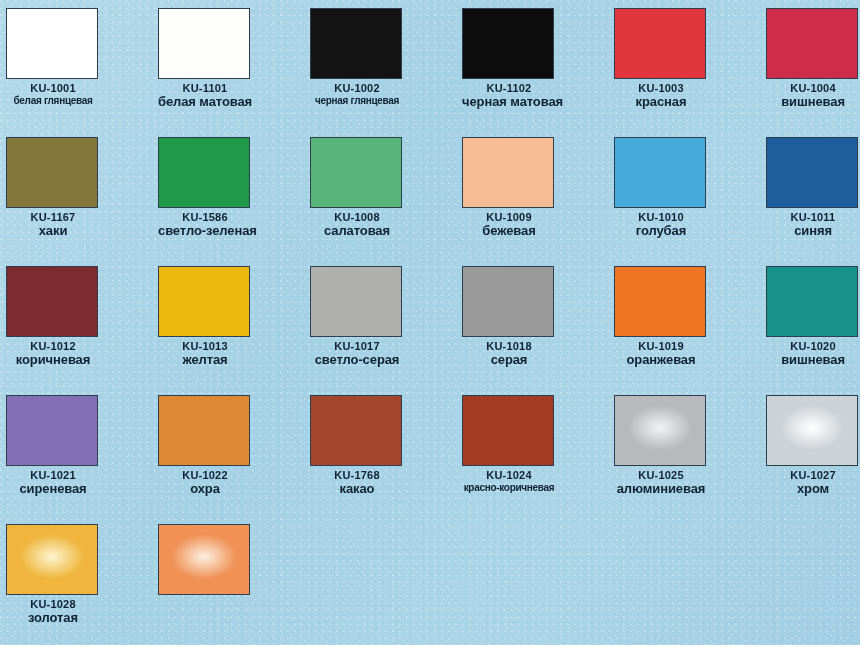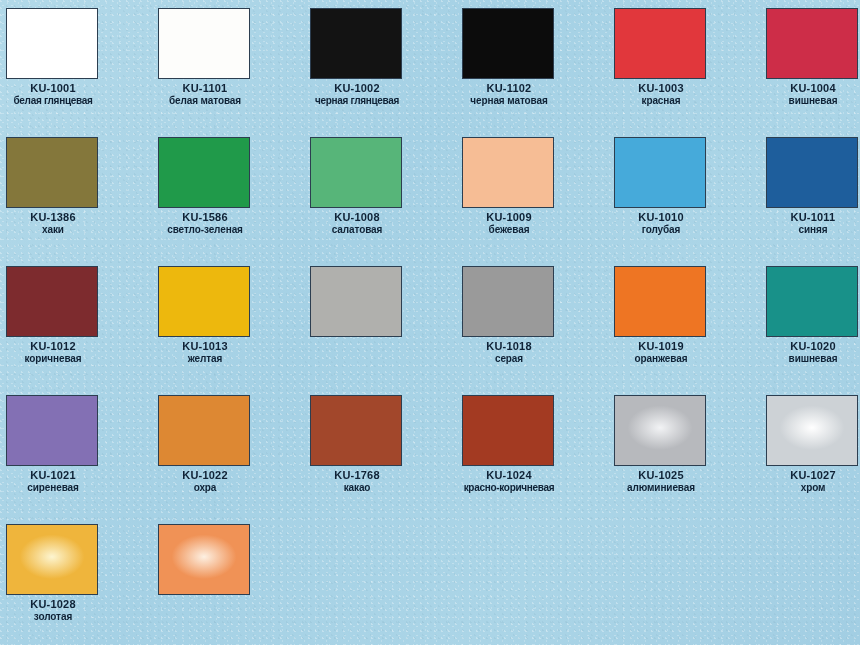--- a/index.html
+++ b/index.html
@@ -75,21 +75,21 @@
 
   .code {
     font-size: 11px;
     font-weight: bold;
     letter-spacing: 0.2px;
     white-space: nowrap;
     color: #0f2236;
   }
 
   .name {
-    font-size: 10px;
+    font-size: 13px;
     font-weight: bold;
     letter-spacing: -0.1px;
     white-space: nowrap;
     color: #0f2236;
     margin-top: 1px;
   }
   .name.long {
     font-size: 10px;
     letter-spacing: -0.3px;
   }
@@ -137,21 +137,21 @@
       <div class="cell">
         <div class="swatch" style="border-color: rgb(44, 62, 80); background: rgb(205, 45, 72);"></div>
         <div class="labels">
           <div class="code">KU-1004</div>
           <div class="name">вишневая</div>
         </div>
       </div>
       <div class="cell">
         <div class="swatch" style="border-color: rgb(44, 62, 80); background: rgb(132, 119, 59);"></div>
         <div class="labels">
-          <div class="code">KU-1386</div>
+          <div class="code">KU-1167</div>
           <div class="name">хаки</div>
         </div>
       </div>
       <div class="cell">
         <div class="swatch" style="border-color: rgb(44, 62, 80); background: rgb(32, 154, 74);"></div>
         <div class="labels">
           <div class="code">KU-1586</div>
           <div class="name">светло-зеленая</div>
         </div>
       </div>
@@ -192,20 +192,24 @@
       </div>
       <div class="cell">
         <div class="swatch" style="border-color: rgb(44, 62, 80); background: rgb(237, 184, 13);"></div>
         <div class="labels">
           <div class="code">KU-1013</div>
           <div class="name">желтая</div>
         </div>
       </div>
       <div class="cell">
         <div class="swatch" style="border-color: rgb(44, 62, 80); background: rgb(176, 176, 173);"></div>
+        <div class="labels">
+          <div class="code">KU-1017</div>
+          <div class="name">светло-серая</div>
+        </div>
       </div>
       <div class="cell">
         <div class="swatch" style="border-color: rgb(44, 62, 80); background: rgb(154, 154, 154);"></div>
         <div class="labels">
           <div class="code">KU-1018</div>
           <div class="name">серая</div>
         </div>
       </div>
       <div class="cell">
         <div class="swatch" style="border-color: rgb(44, 62, 80); background: rgb(238, 117, 35);"></div>

